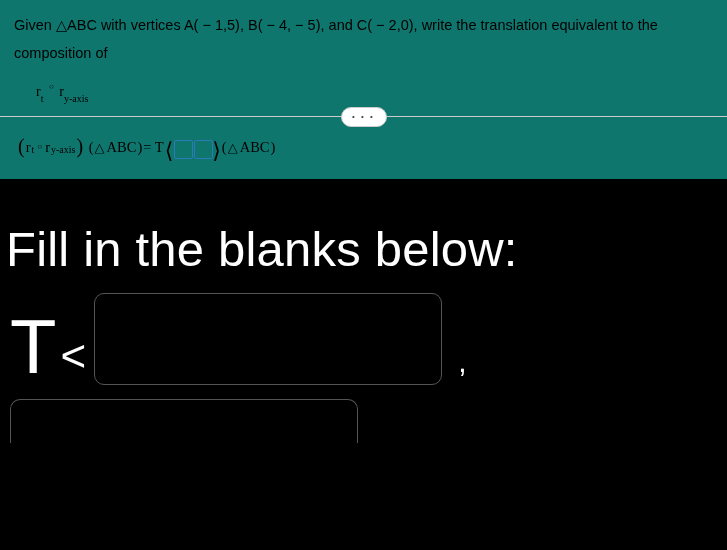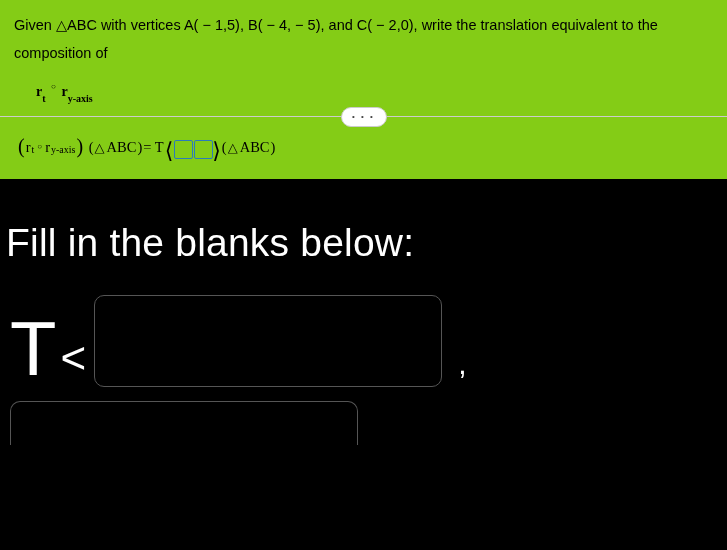--- a/index.html
+++ b/index.html
@@ -5,34 +5,33 @@
   html, body {
     margin: 0;
     padding: 0;
     width: 727px;
     height: 550px;
     background: #000;
     font-family: Arial, Helvetica, sans-serif;
     overflow: hidden;
   }
   .problem-card {
-    background: #84cc16;
+    background: #0f766e;
     color: #000;
     padding: 12px 14px 18px 14px;
     position: relative;
   }
   .problem-text {
     font-size: 14.5px;
     line-height: 1.9;
   }
   .expr-line {
     font-size: 14px;
     margin: 16px 0 10px 22px;
     font-family: Georgia, 'Times New Roman', serif;
-    font-weight: bold;
   }
   .sub {
     font-size: 10px;
     vertical-align: sub;
     position: relative;
     top: 2px;
   }
   .sup-ring {
     font-size: 8px;
     vertical-align: super;
@@ -110,24 +109,24 @@
     top: 4px;
     margin-left: 1px;
   }
 
   
   .fill-section {
     color: #fff;
     padding: 32px 6px 0 6px;
   }
   .fill-title {
-    font-size: 39px;
+    font-size: 49px;
     font-weight: 300;
     letter-spacing: 0.2px;
-    margin: 10px 0 30px 0;
+    margin: 10px 0 16px 0;
   }
   .answer-row {
     display: flex;
     align-items: flex-end;
     gap: 6px;
     margin-left: 4px;
   }
   .big-T {
     font-size: 76px;
     font-weight: 300;

